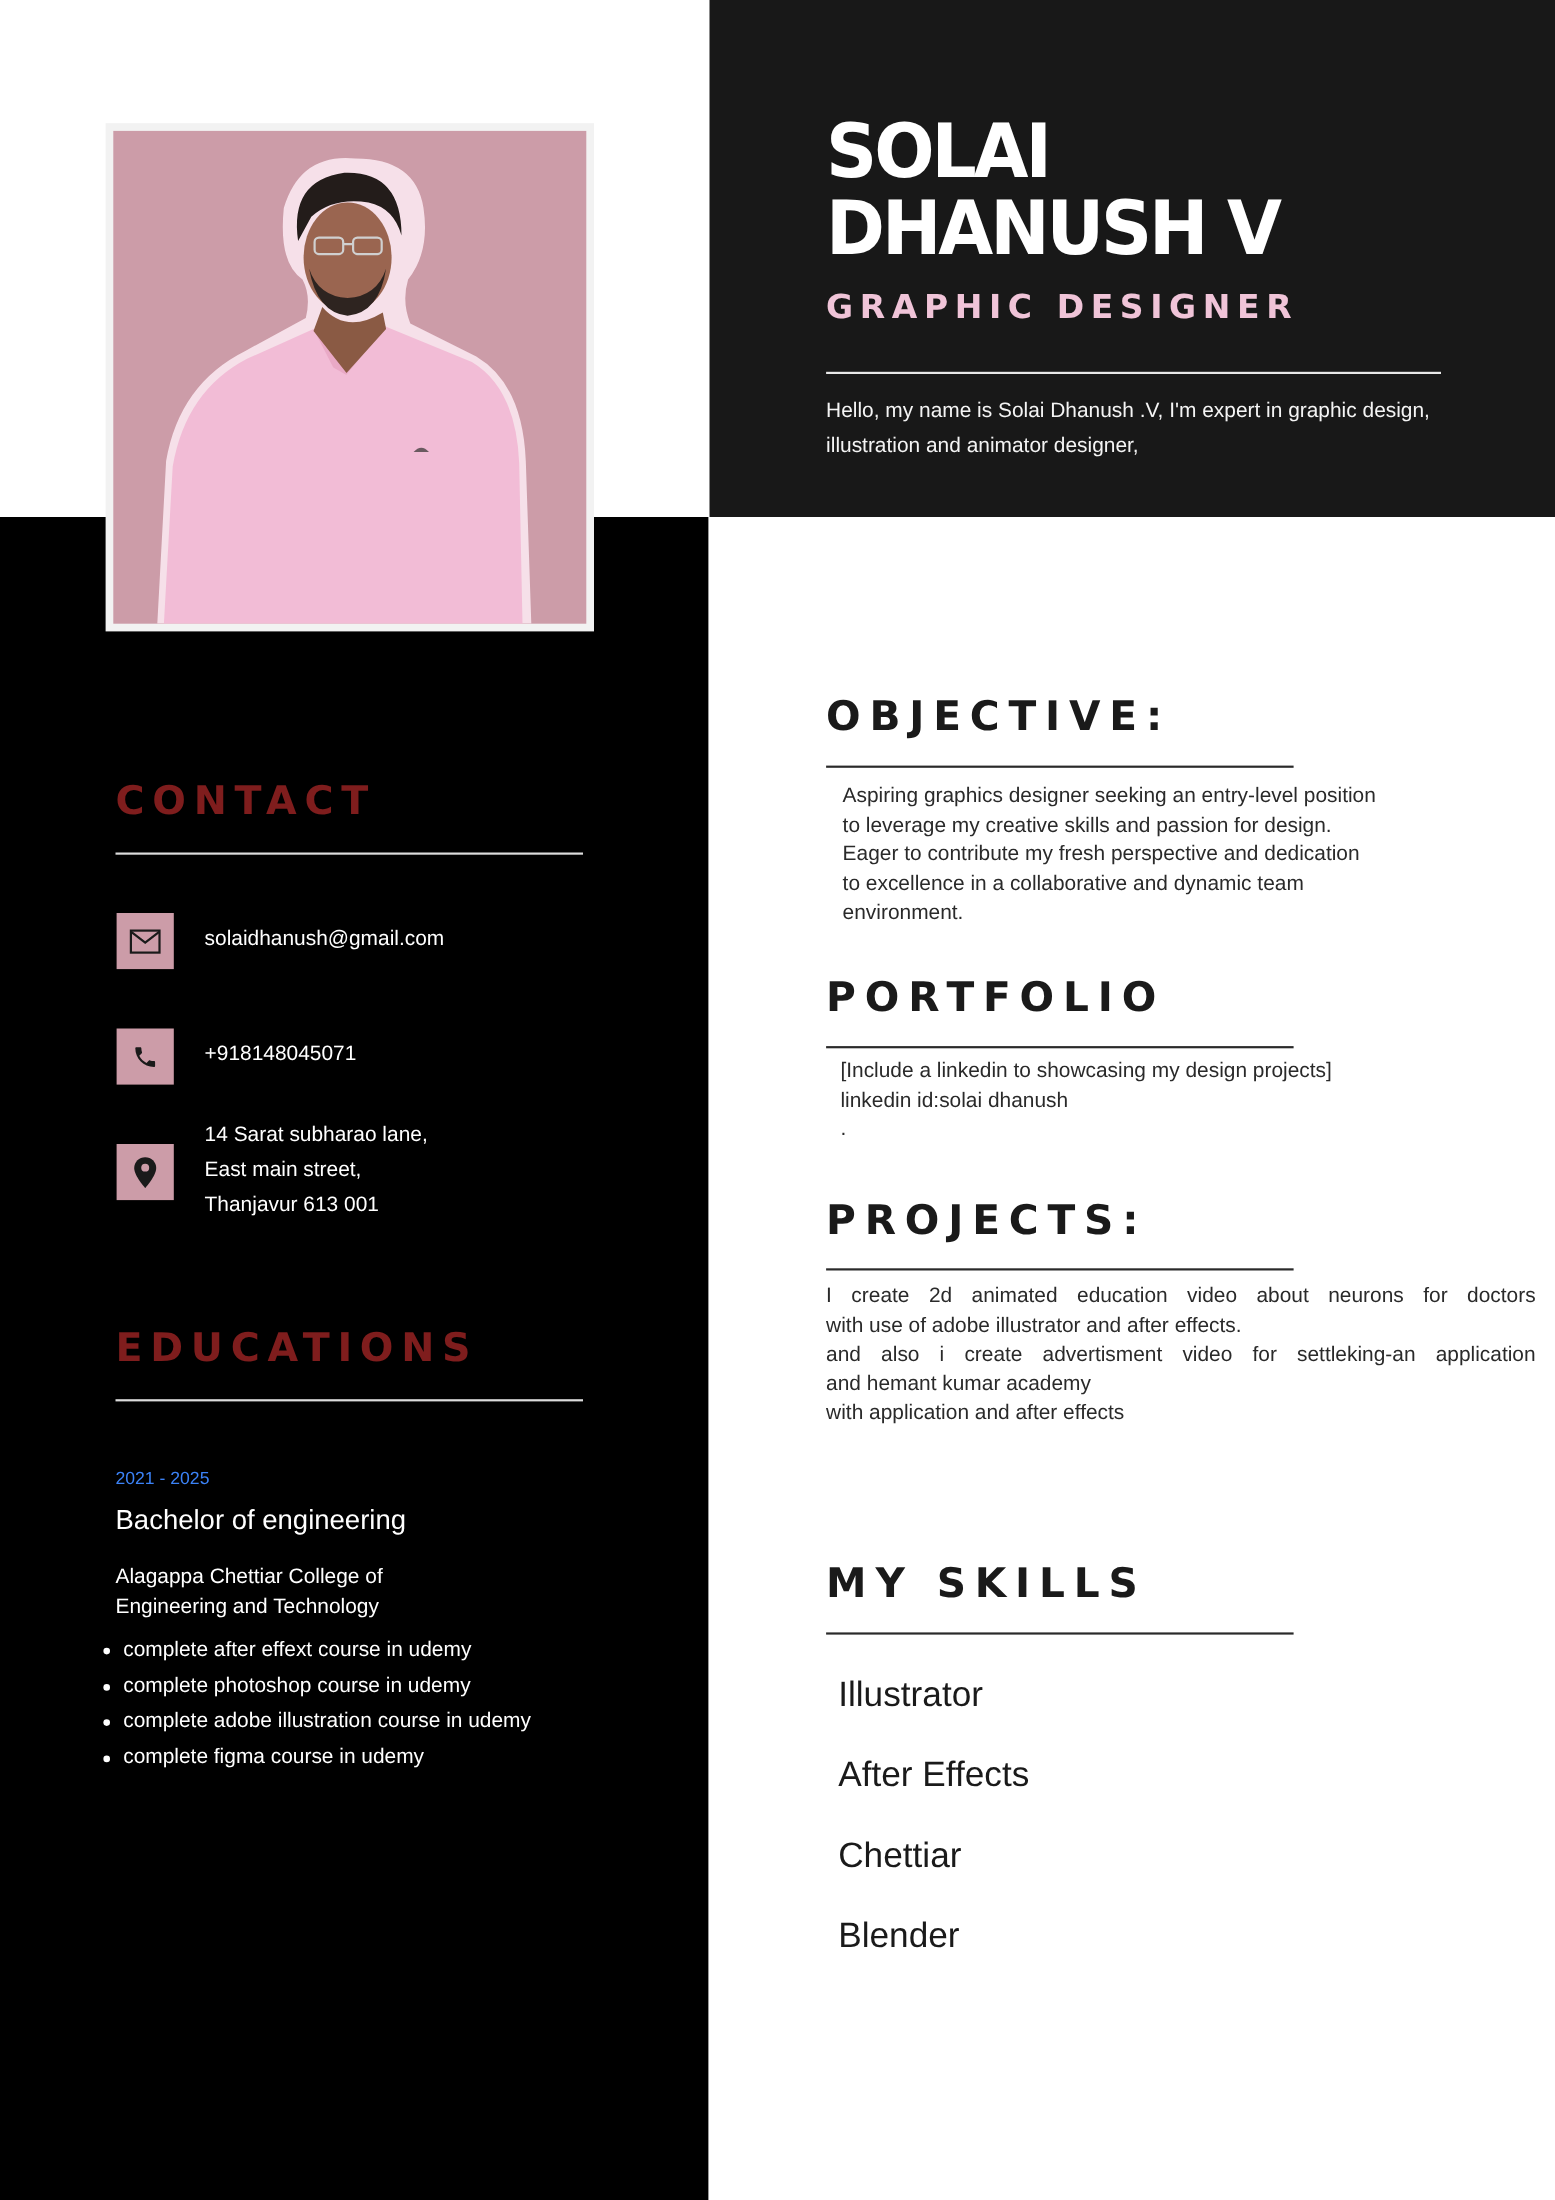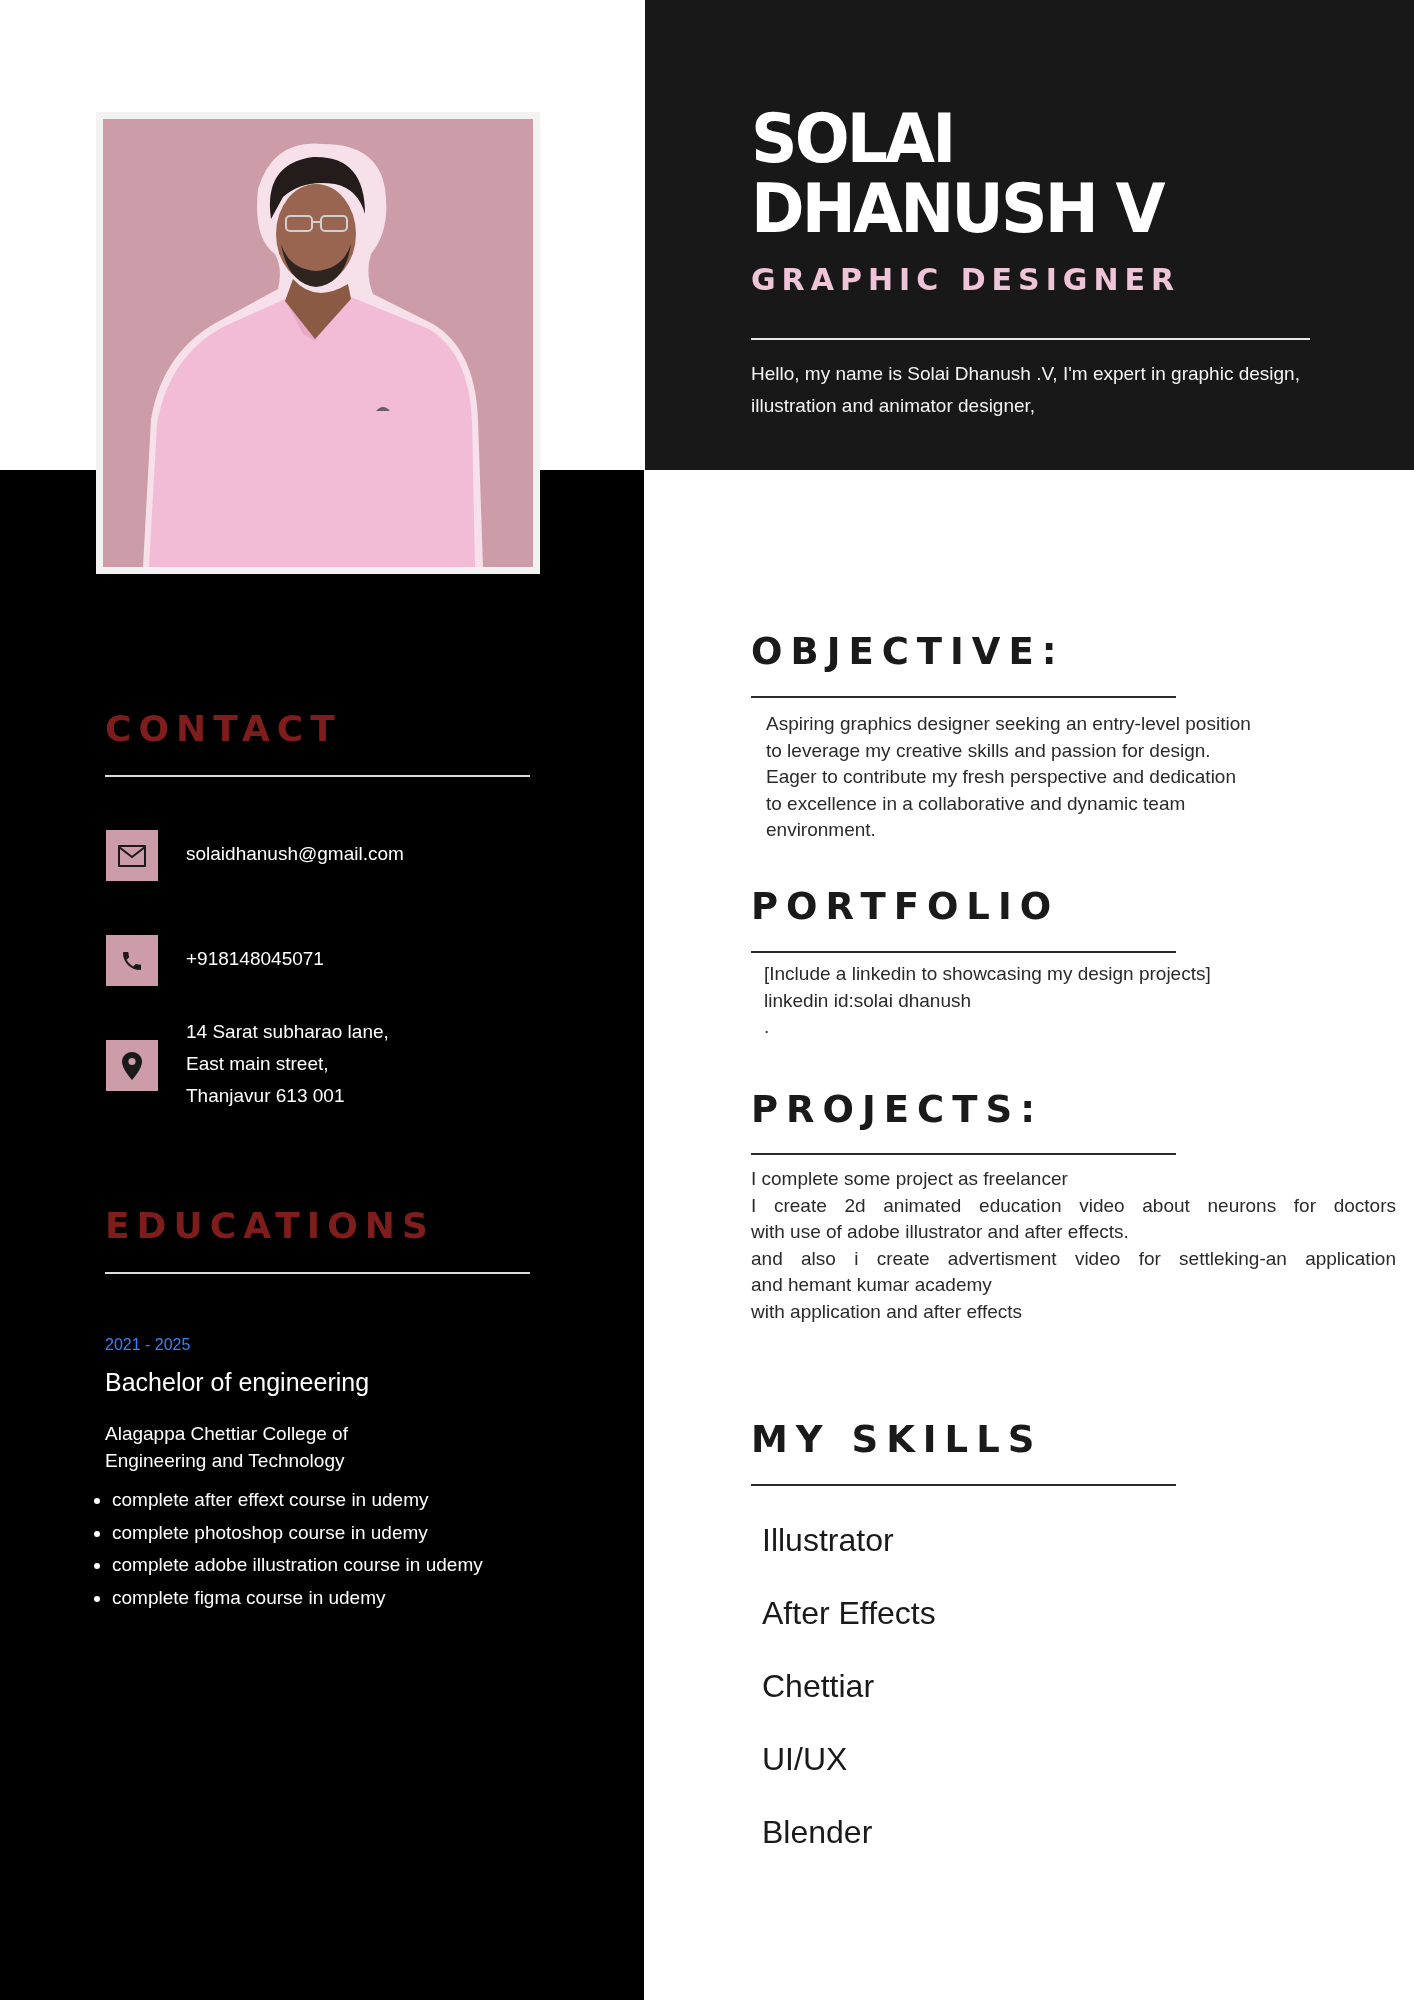--- a/index.html
+++ b/index.html
@@ -138,29 +138,27 @@
 <div class="rule-dark" style="top:951px;"></div>
 <div class="body-dark" style="left:764px; top:961px;">
   <div>[Include a linkedin to showcasing my design projects]</div>
   <div>linkedin id:solai dhanush</div>
   <div>.</div>
 </div>
 
 <div class="sec-title-dark" style="top:1088px;">PROJECTS:</div>
 <div class="rule-dark" style="top:1153px;"></div>
 <div class="body-dark" style="left:751px; top:1166px; width:645px;">
-  <div>I complete some project as freelancer</div>
   <div style="text-align:justify; text-align-last:justify;">I create 2d animated education video about neurons for doctors</div>
   <div>with use of adobe illustrator and after effects.</div>
   <div style="text-align:justify; text-align-last:justify;">and also i create advertisment video for settleking-an application</div>
   <div>and hemant kumar academy</div>
   <div>with application and after effects</div>
 </div>
 
 <div class="sec-title-dark" style="top:1418px;">MY SKILLS</div>
 <div class="rule-dark" style="top:1484px;"></div>
 <ul class="skills">
   <li>Illustrator</li>
   <li>After Effects</li>
   <li>Chettiar</li>
-  <li>UI/UX</li>
   <li>Blender</li>
 </ul>
 
 </body></html>

